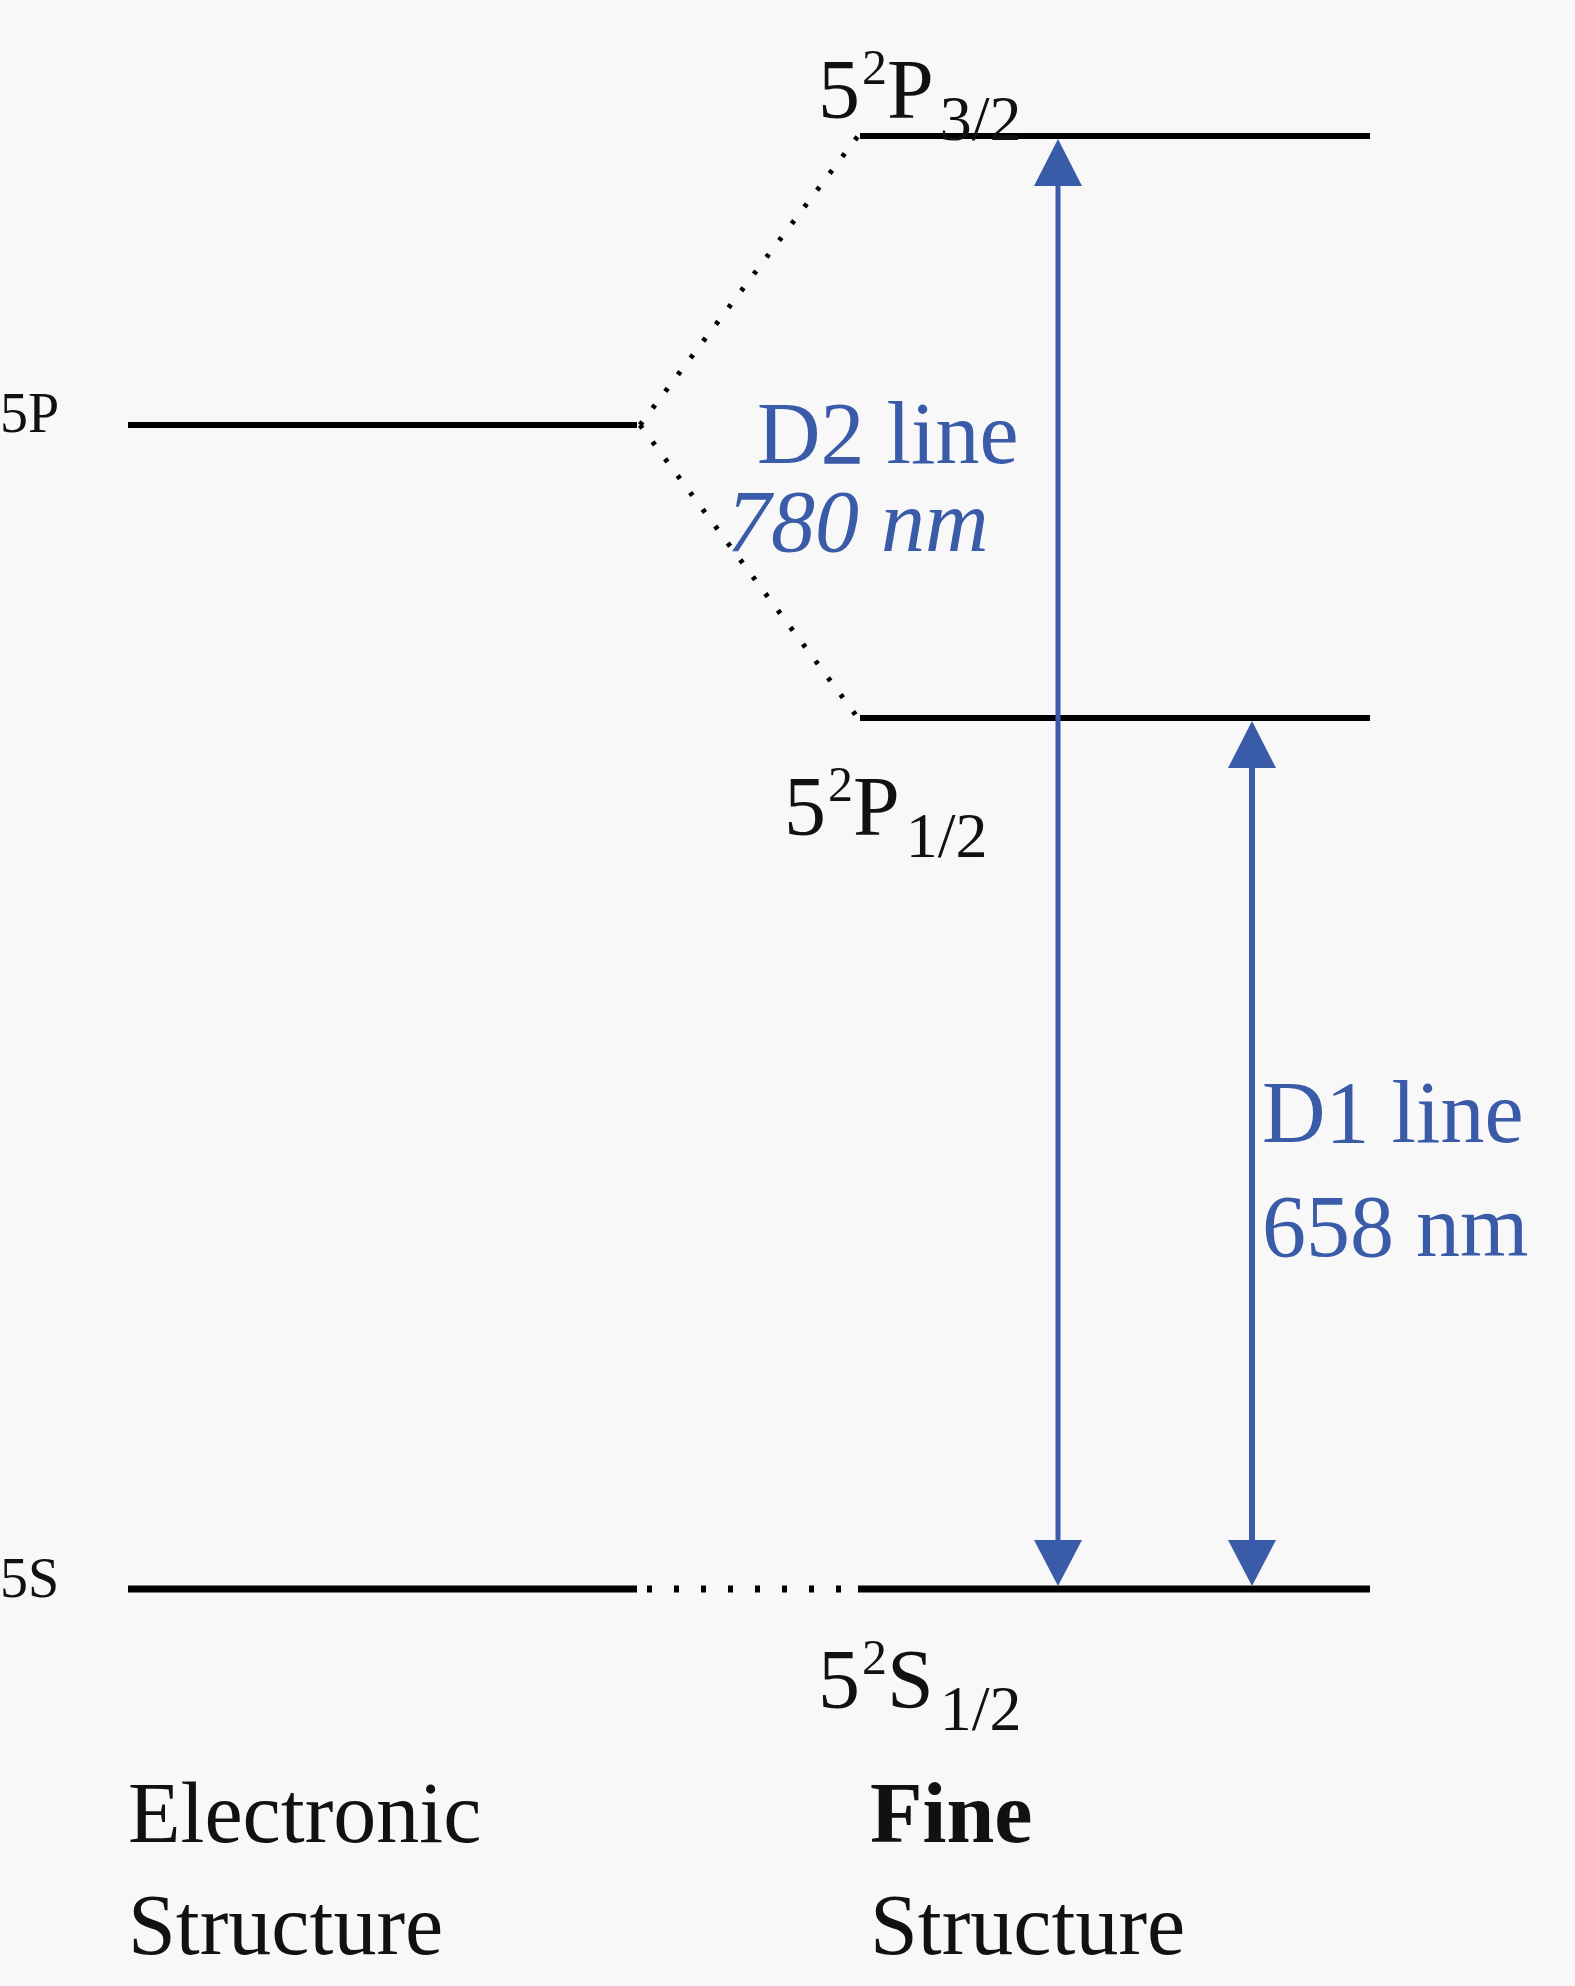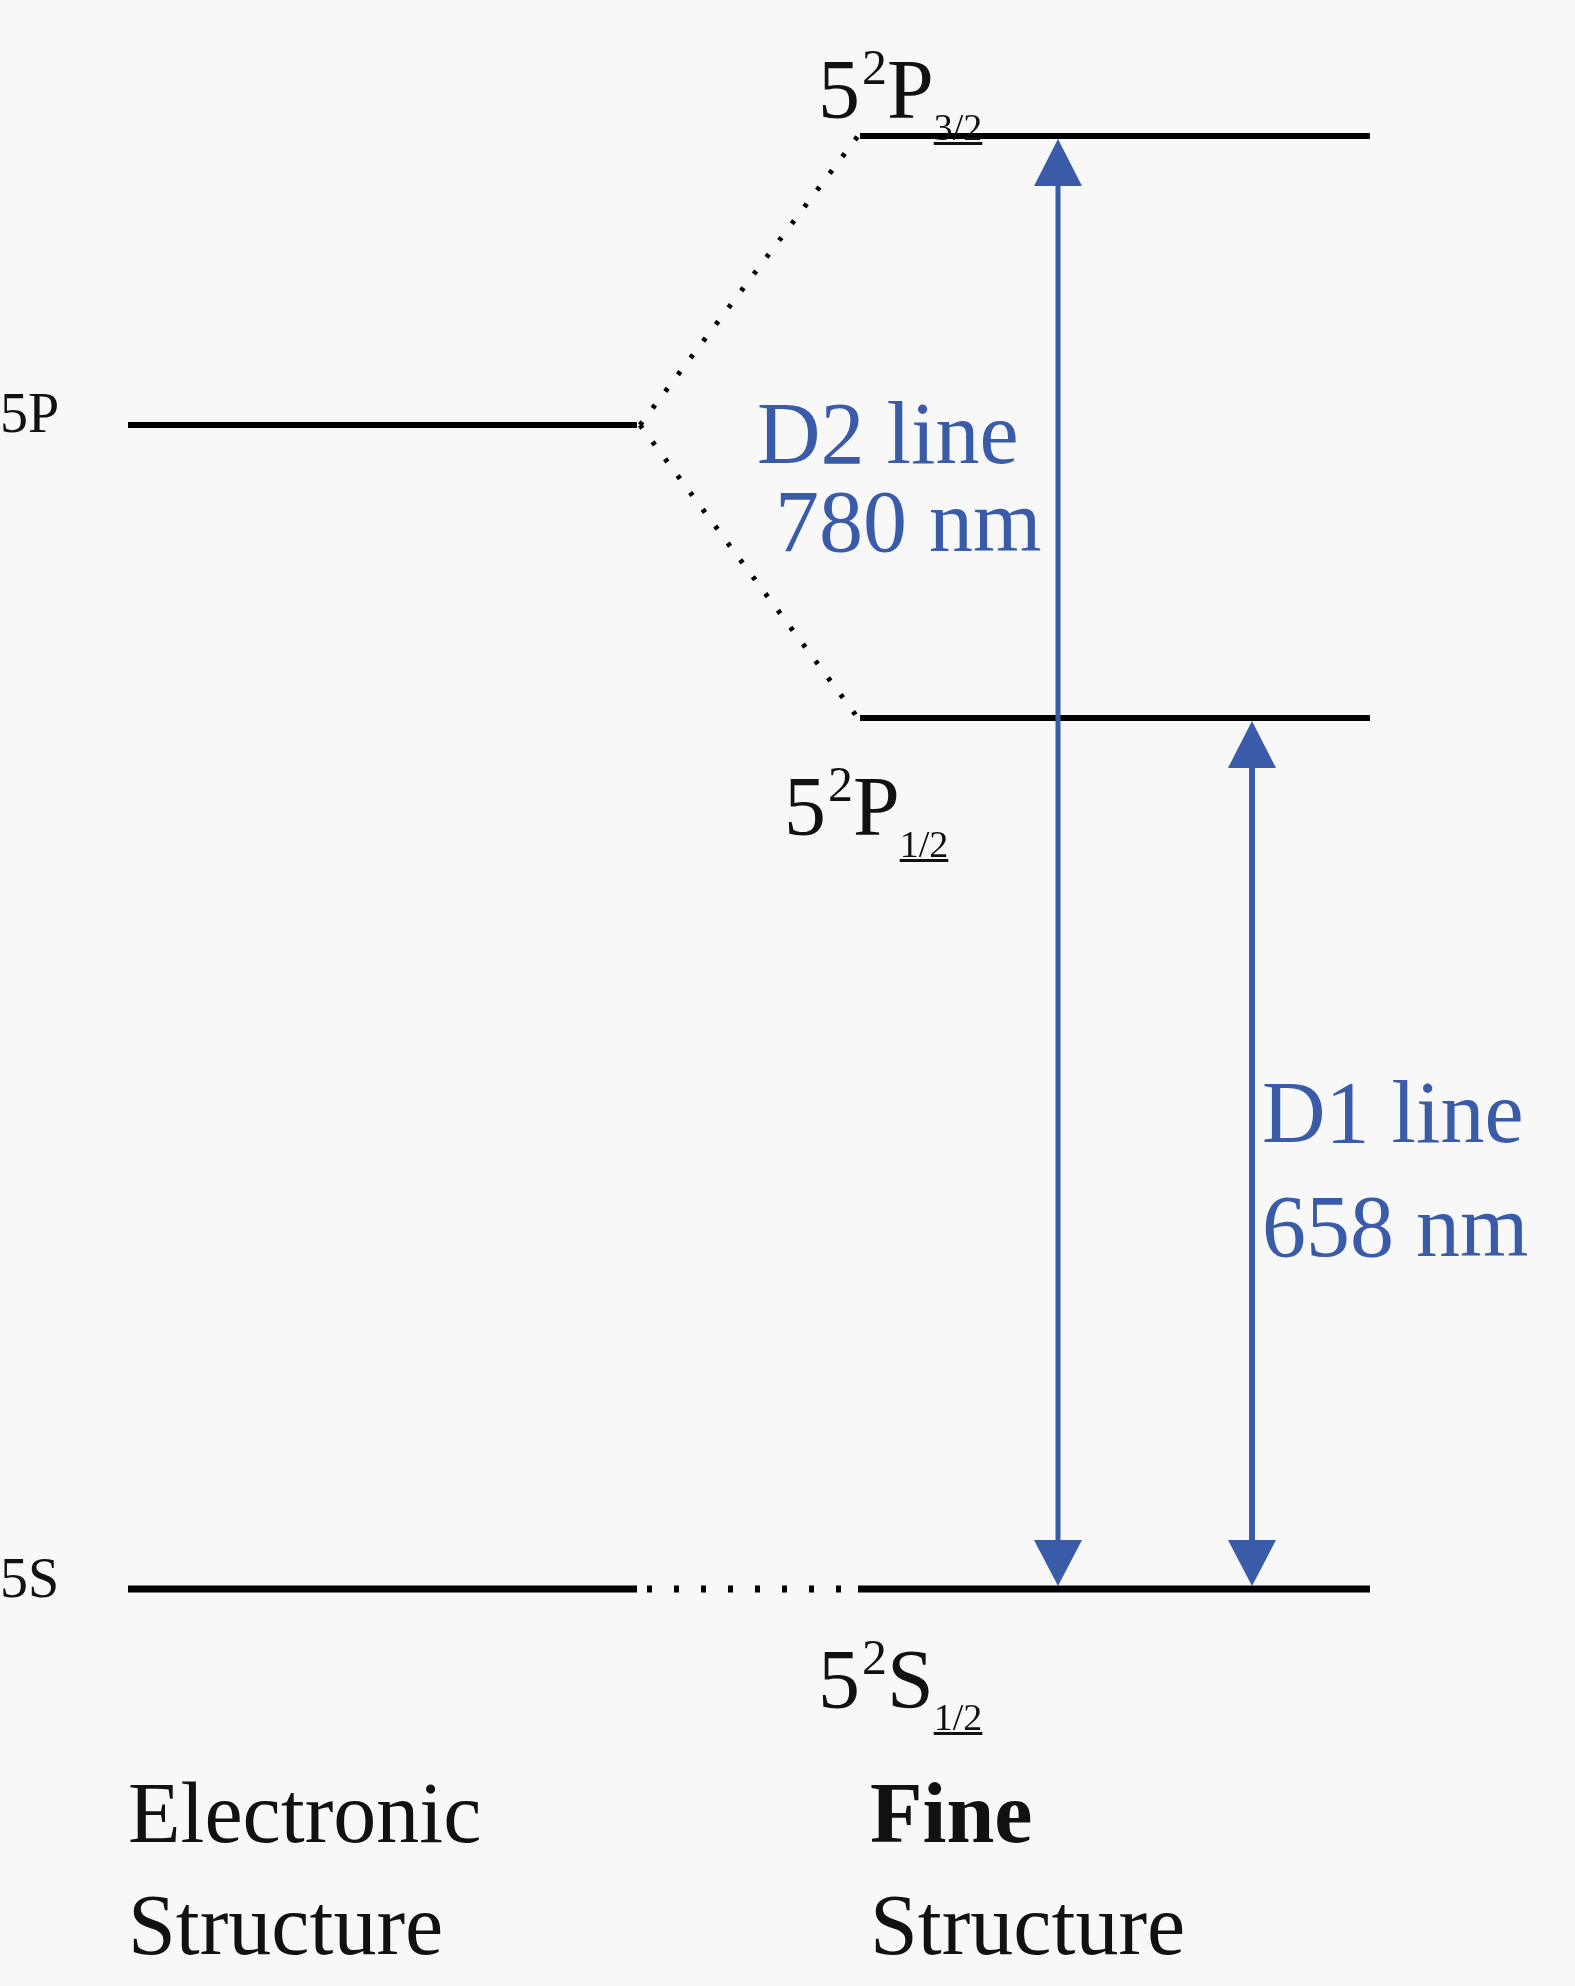--- a/index.html
+++ b/index.html
@@ -3,21 +3,21 @@
 <meta charset="utf-8">
 <style>
   html, body { margin: 0; padding: 0; background: #f8f8f8; }
   body { width: 1575px; height: 1986px; position: relative; overflow: hidden;
          font-family: "Liberation Serif", "DejaVu Serif", serif; color: #111; }
   svg.diagram { position: absolute; left: 0; top: 0; }
   .lbl { position: absolute; white-space: nowrap; line-height: 1; }
   .big { font-size: 56px; }
   .state { font-size: 84px; }
   .state sup { font-size: 50px; vertical-align: 0; position: relative; top: -34px; margin-left: 2px; }
-  .state sub { font-size: 38px; vertical-align: 0; position: relative; top: 22px; margin-left: 0; text-decoration: underline; }
+  .state sub { font-size: 64px; vertical-align: 0; position: relative; top: 22px; margin-left: 6px; }
   .blue { color: #3a5ba8; font-size: 88px; }
   .cap { font-size: 86px; }
 </style>
 </head>
 <body>
 
 <svg class="diagram" width="1575" height="1986" viewBox="0 0 1575 1986">
   <defs>
     <marker id="ah" markerWidth="10" markerHeight="10" refX="5" refY="0" orient="auto" markerUnits="userSpaceOnUse" viewBox="0 0 10 10"></marker>
   </defs>
@@ -53,20 +53,20 @@
   <span>5</span><sup>2</sup><span>P</span><sub>3/2</sub>
 </div>
 <div class="lbl state" style="left:784px; top:765px;">
   <span>5</span><sup>2</sup><span>P</span><sub>1/2</sub>
 </div>
 <div class="lbl state" style="left:818px; top:1638px;text-align:right;">
   <span>5</span><sup>2</sup><span>S</span><sub>1/2</sub>
 </div>
 
 <div class="lbl blue" style="left:757px; top:362px;margin-top:28px;">D2 line</div>
-<div class="lbl blue" style="left:775px; top:478px;">780 nm</div>
+<div class="lbl blue" style="left:727px; top:478px;font-style:italic;">780 nm</div>
 <div class="lbl blue" style="left:1262px; top:1069px;">D1 line</div>
 <div class="lbl blue" style="left:1262px; top:1183px;">658 nm</div>
 
 <div class="lbl cap" style="left:128px; top:1770px;">Electronic</div>
 <div class="lbl cap" style="left:128px; top:1882px;">Structure</div>
 <div class="lbl cap" style="left:870px; top:1770px;font-weight:bold;">Fine</div>
 <div class="lbl cap" style="left:870px; top:1882px;">Structure</div>
 
 </body></html>

